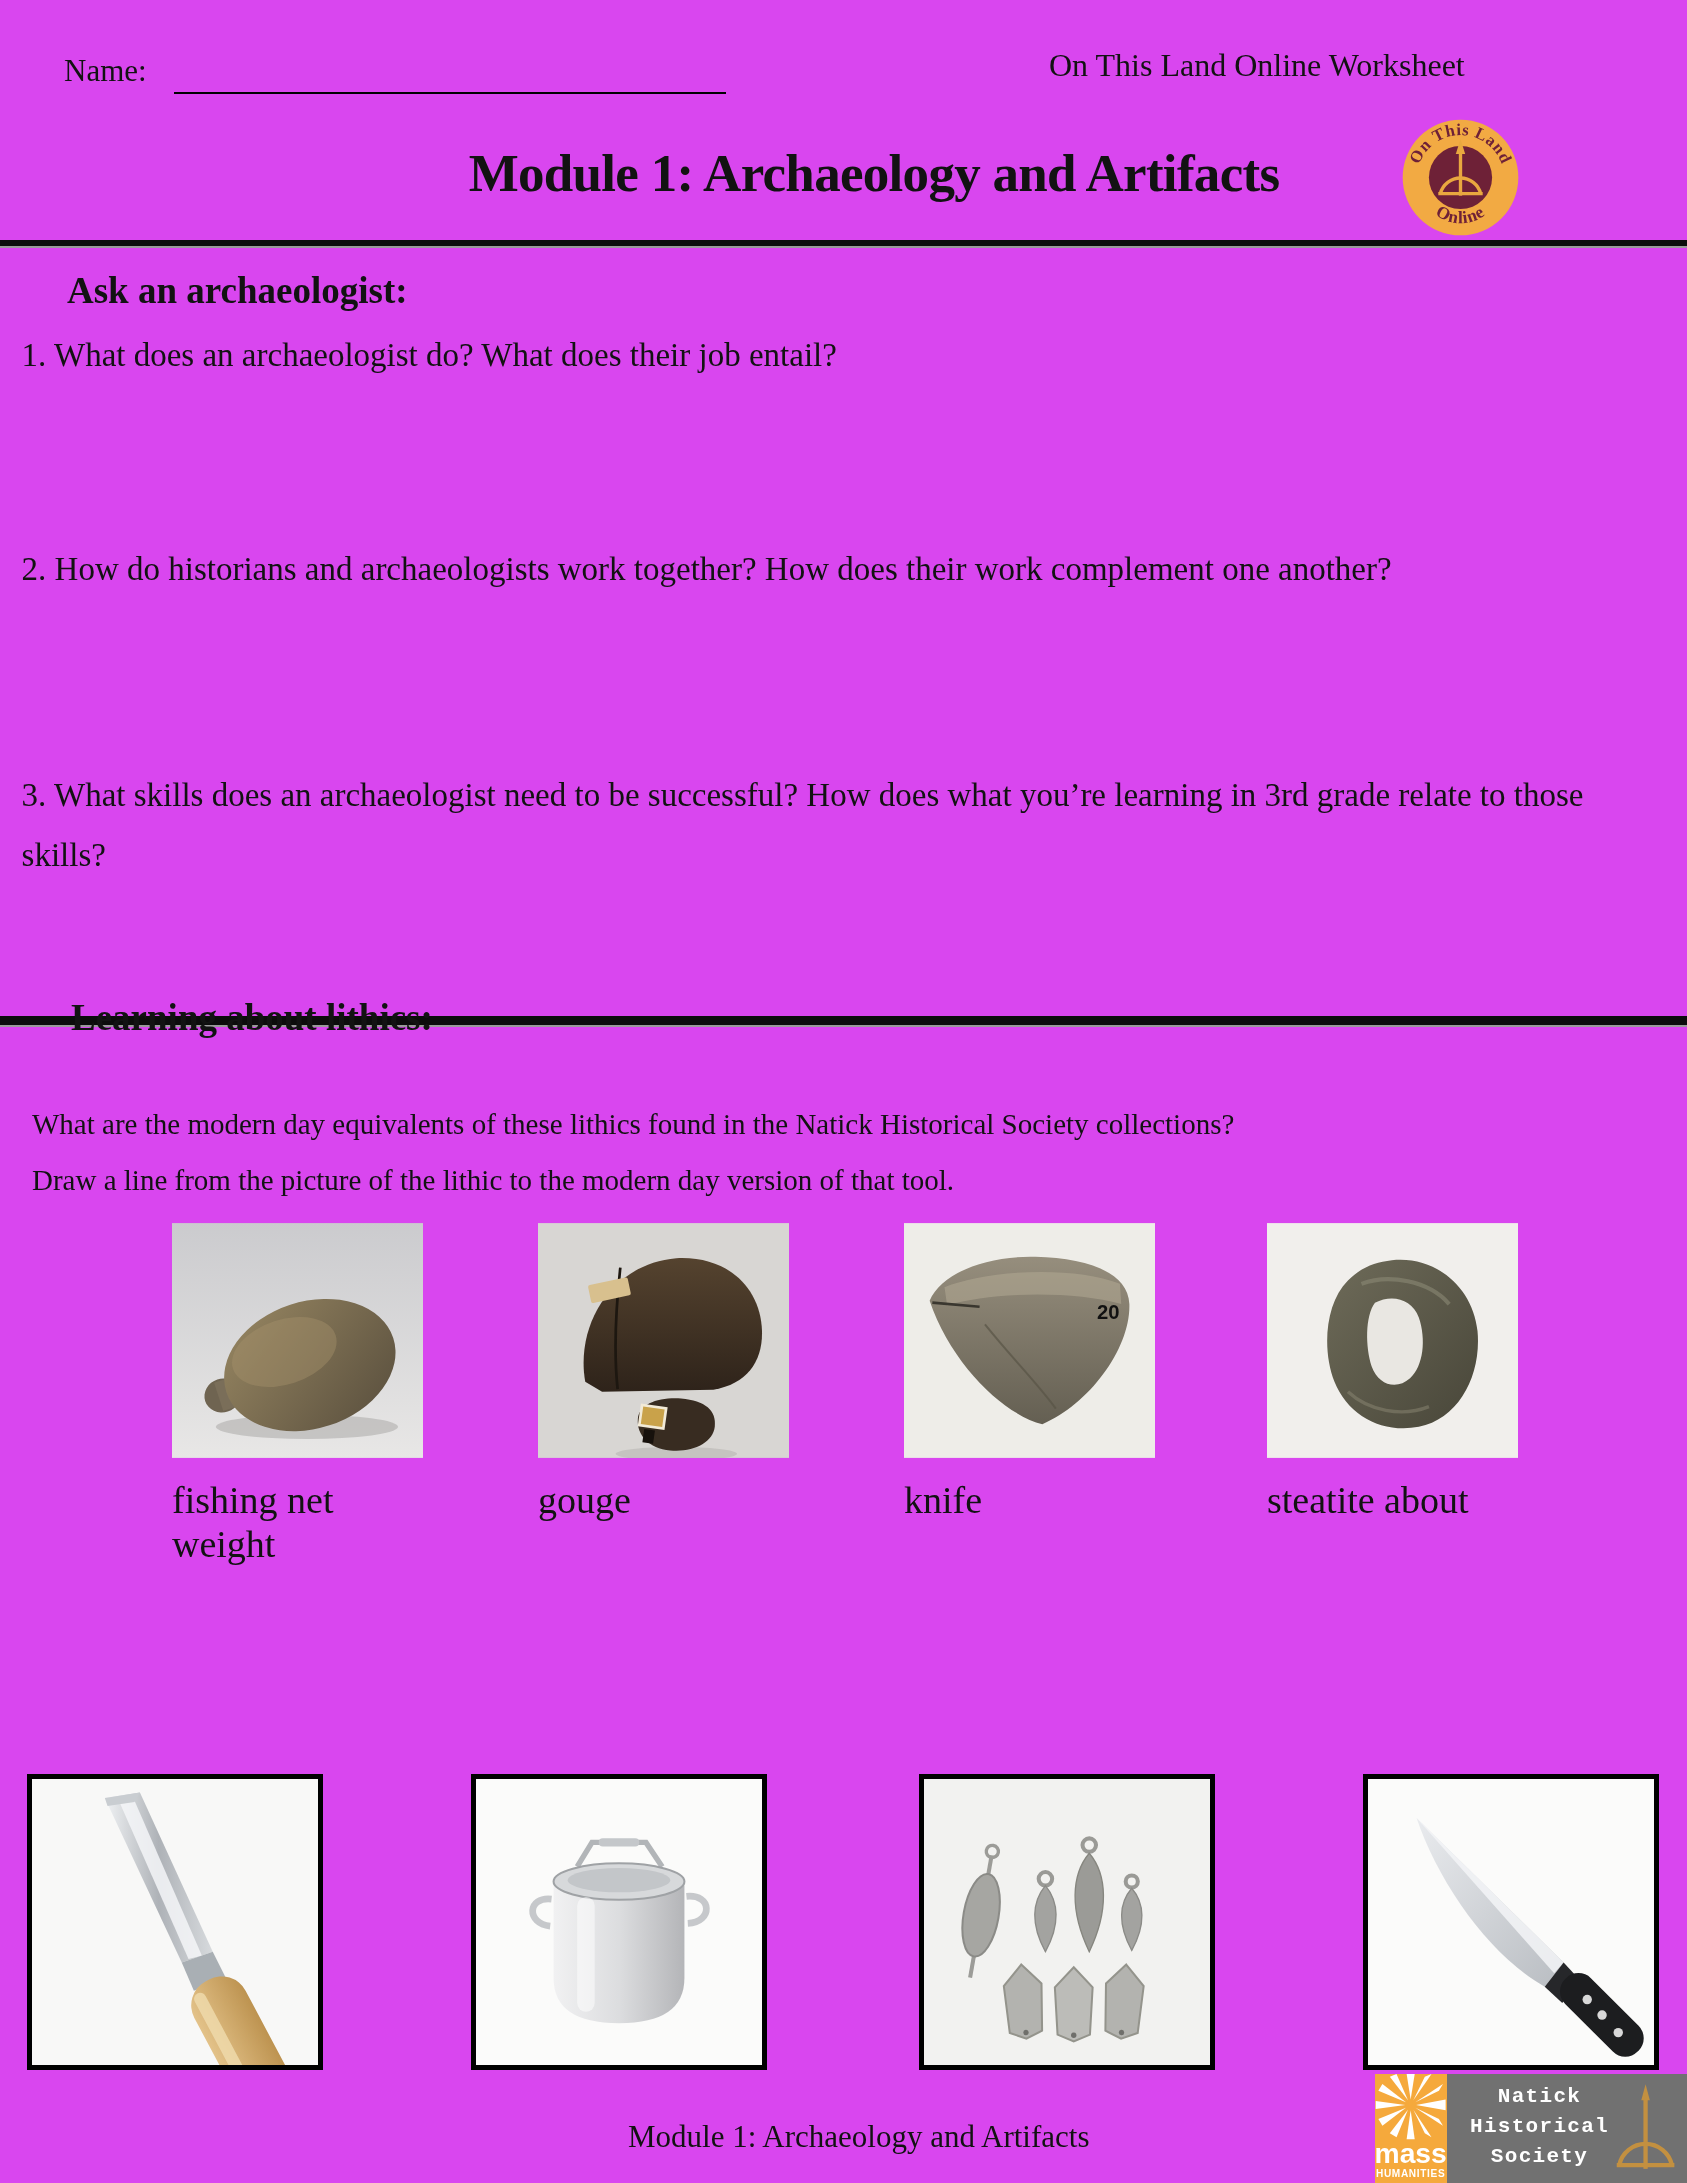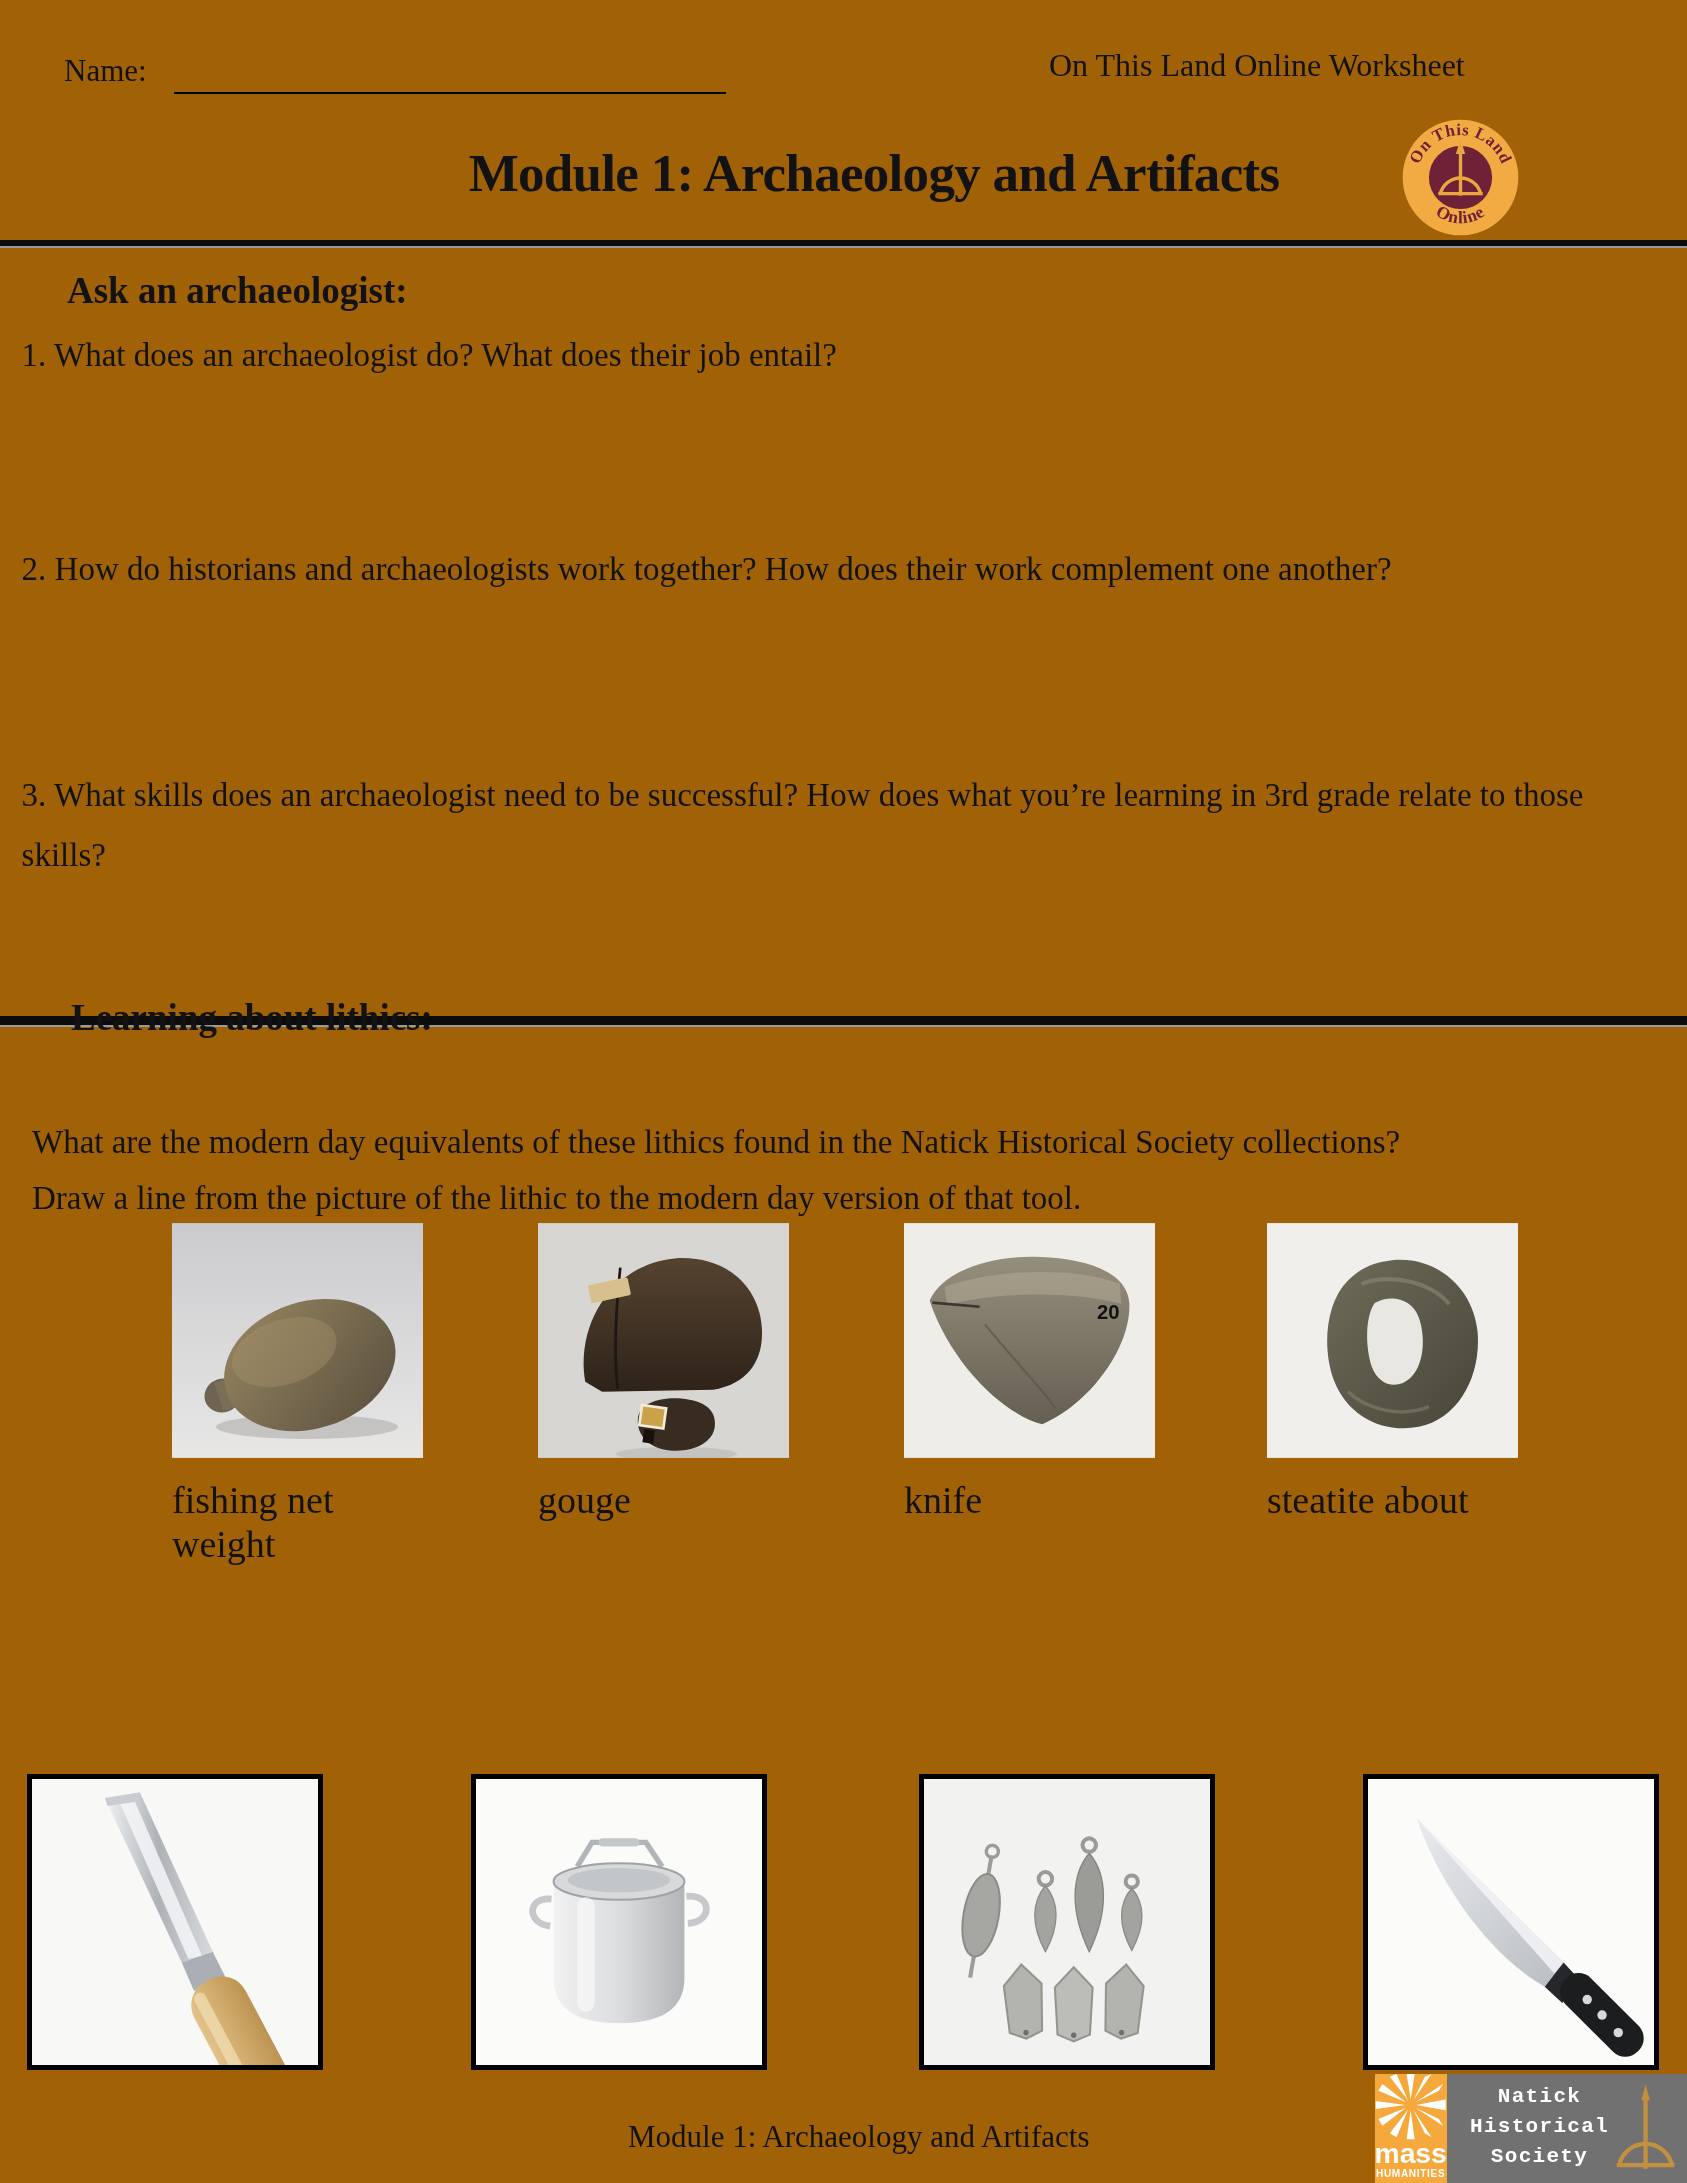--- a/index.html
+++ b/index.html
@@ -1,17 +1,17 @@
 <!DOCTYPE html>
 <html style="font-size:10.8px"><head>
 <meta charset="utf-8">
 <style>
   html,body{margin:0;padding:0;background:#e8e8e8;}
   .page{
-    position:relative;width:1687px;height:2183px;background:#a16207;
+    position:relative;width:1687px;height:2183px;background:#d946ef;
     font-family:"Liberation Serif", serif;color:#121212;overflow:hidden;text-decoration:underline;
   }
   .abs{position:absolute;}
   .nowrap{white-space:nowrap;}
 
   #name-label{left:64px;top:53px;font-size:31px;}
   #name-line{left:174px;top:92px;width:552px;height:0;border-bottom:2.7px solid #000;}
   #header-right{left:1049px;top:47px;font-size:32px;}
   #page-title{left:172px;top:143px;width:1404px;text-align:center;font-size:53px;font-weight:bold;letter-spacing:-0.7px;}
   #header-logo{left:1402px;top:119px;width:117px;height:117px;}
@@ -20,21 +20,21 @@
   #divider-1{top:240px;height:6px;}
   #divider-2{top:1016px;height:8.8px;}
 
   #ask-heading{left:67px;top:269px;font-size:37px;font-weight:bold;}
   .question{left:21.6px;font-size:33px;}
   #q1{top:337px;}
   #q2{top:551px;}
   #q3{top:765px;width:1640px;line-height:60px;}
 
   #lithics-heading{left:71px;top:996px;font-size:37px;font-weight:bold;}
-  .intro{left:32px;font-size:33px;margin-top:16px;}
+  .intro{left:32px;font-size:29px;}
   #intro-1{top:1108px;}
   #intro-2{top:1164px;}
 
   .lithic-photo{top:1223px;width:251px;height:235px;}
   .lithic-label{top:1478px;width:251px;text-align:left;font-size:38px;}
   .lx0{left:172px;} .lx1{left:538px;} .lx2{left:904px;} .lx3{left:1267px;}
 
   .tool-box{top:1774px;width:286px;height:286px;border:5.4px solid #000;background:#fbfbfa;}
   .tx0{left:27px;} .tx1{left:471px;} .tx2{left:919px;} .tx3{left:1363px;}
   .tool-box svg{display:block;}

